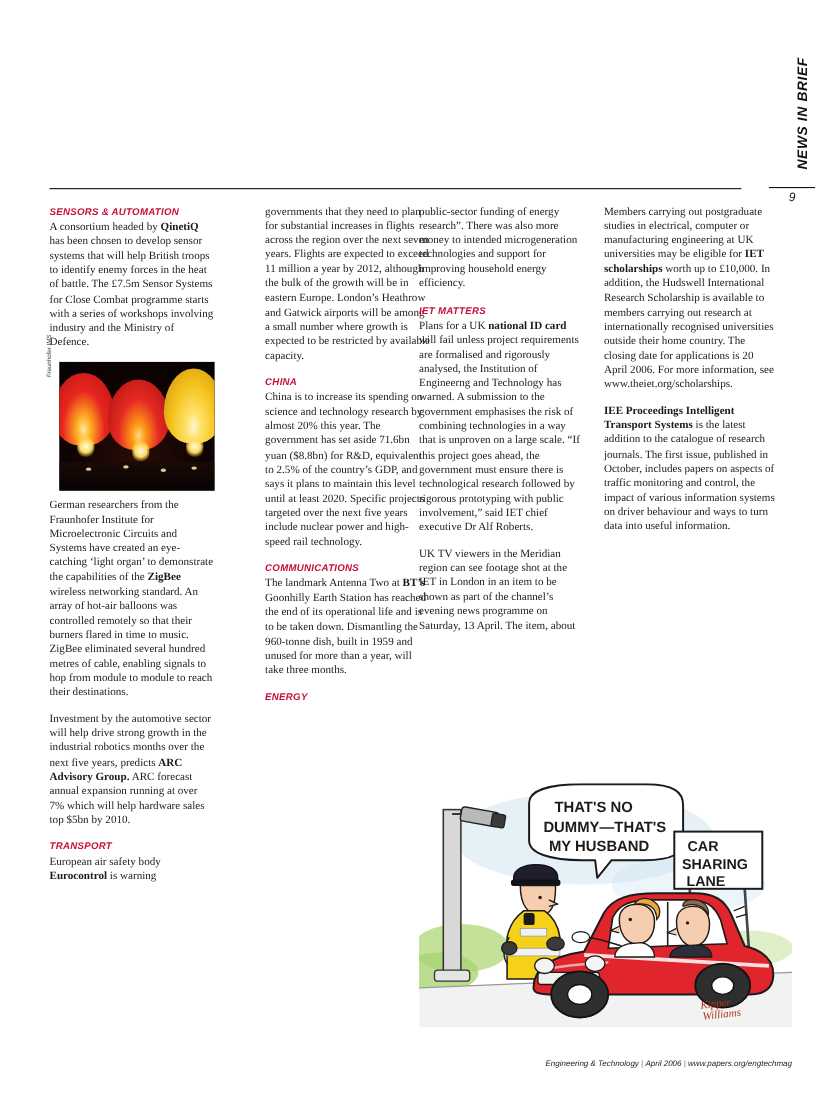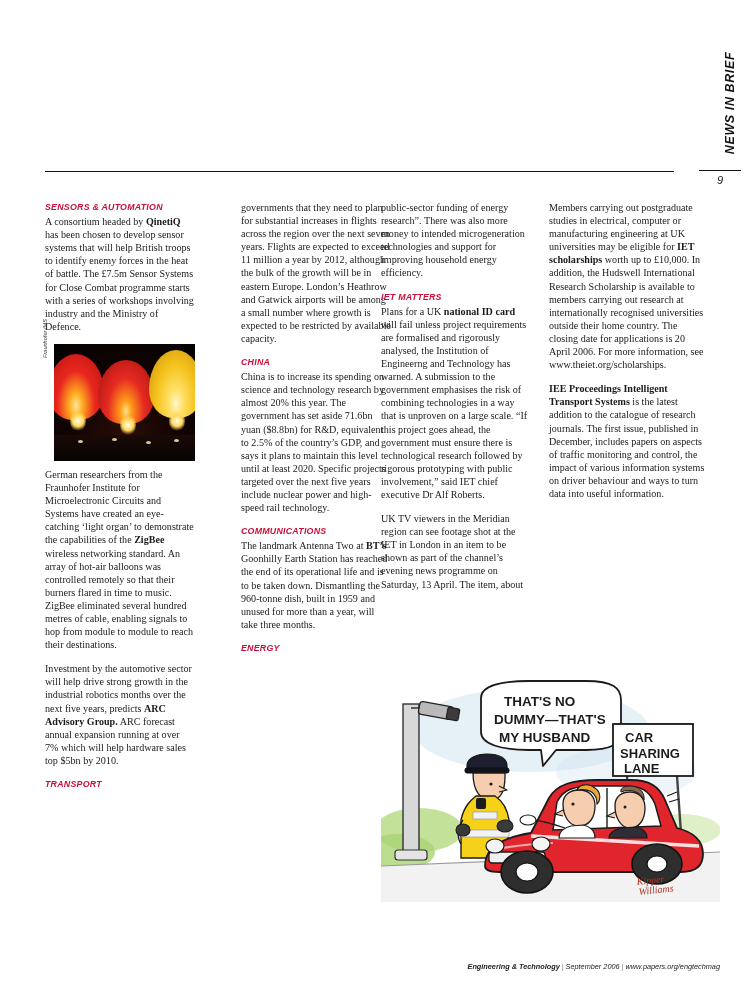--- a/index.html
+++ b/index.html
@@ -58,21 +58,21 @@
   }
 
   
   .cols {
     position:absolute;
     left:45px; top:186px;
     width:675px; height:760px;
   }
   .col {
     position:absolute;
-    top:15px;
+    top:0;
     width:150px;
     font-size:10.1px;
     line-height:13.1px;
     text-align:left;
   }
   .col1 { left:0px; }
   .col2 { left:168px;margin-left:28px; }
   .col3 { left:336px; }
   .col4 { left:504px; width:158px; }
 
@@ -141,36 +141,36 @@
     font-family:"Liberation Sans", sans-serif;
     font-style:italic;
     font-size:5.6px;
     color:#3a3a3a;
     white-space:nowrap;
   }
 
   
   .cartoon {
     position:absolute;
-    left:381px; top:680px;
+    left:381px; top:712px;
     width:339px; height:222px;
   }
   .cartoon svg { display:block; }
 
   
   .footer {
     position:absolute;
     left:45px; right:35px; top:962px;
     text-align:right;
     font-family:"Liberation Sans", sans-serif;
     font-size:7.3px;
     font-style:italic;
     color:#222;
   }
-  .footer .mag { font-weight:bold; font-style:italic; }
+  .footer .mag { font-weight:normal; font-style:italic; }
   .footer .sep { color:#777; padding:0 2px; }
 </style>
 </head>
 <body>
 
 <div class="page">
 
   <div class="thumb-tab">
     <span class="label">NEWS IN BRIEF</span>
   </div>
@@ -201,20 +201,21 @@
           <div class="glow-dot" style="left:120px;bottom:19px"></div>
         </div>
         <div class="photo-credit">Fraunhofer IMS</div>
       </div>
 
       <p><span>German researchers from the Fraunhofer Institute for Microelectronic Circuits and Systems have created an eye-catching ‘light organ’ to demonstrate the capabilities of the </span><b>ZigBee</b><span> wireless networking standard. An array of hot-air balloons was controlled remotely so that their burners flared in time to music. ZigBee eliminated several hundred metres of cable, enabling signals to hop from module to module to reach their destinations.</span></p>
 
       <p><span>Investment by the automotive sector will help drive strong growth in the industrial robotics months over the next five years, predicts </span><b>ARC Advisory Group.</b><span> ARC forecast annual expansion running at over 7% which will help hardware sales top $5bn by 2010.</span></p>
 
       <h3 class="kicker">TRANSPORT</h3>
+      <p><span>European air safety body </span><b>Eurocontrol</b><span> is warning</span></p>
     </div>
 
     <div class="col col2">
       <p>governments that they need to plan for substantial increases in flights across the region over the next seven years. Flights are expected to exceed 11 million a year by 2012, although the bulk of the growth will be in eastern Europe. London’s Heathrow and Gatwick airports will be among a small number where growth is expected to be restricted by available capacity.</p>
 
       <h3 class="kicker">CHINA</h3>
       <p>China is to increase its spending on science and technology research by almost 20% this year. The government has set aside 71.6bn yuan ($8.8bn) for R&amp;D, equivalent to 2.5% of the country’s GDP, and says it plans to maintain this level until at least 2020. Specific projects targeted over the next five years include nuclear power and high-speed rail technology.</p>
 
       <h3 class="kicker">COMMUNICATIONS</h3>
       <p><span>The landmark Antenna Two at </span><b>BT’s</b><span> Goonhilly Earth Station has reached the end of its operational life and is to be taken down. Dismantling the 960-tonne dish, built in 1959 and unused for more than a year, will take three months.</span></p>
@@ -228,21 +229,21 @@
       <h3 class="kicker">IET MATTERS</h3>
       <p><span>Plans for a UK </span><b>national ID card</b><span> will fail unless project requirements are formalised and rigorously analysed, the Institution of Engineerng and Technology has warned. A submission to the government emphasises the risk of combining technologies in a way that is unproven on a large scale. “If this project goes ahead, the government must ensure there is technological research followed by rigorous prototyping with public involvement,” said IET chief executive Dr Alf Roberts.</span></p>
 
       <p>UK TV viewers in the Meridian region can see footage shot at the IET in London in an item to be shown as part of the channel’s evening news programme on Saturday, 13 April. The item, about</p>
     </div>
 
     <div class="col col4">
 
       <p><span>Members carrying out postgraduate studies in electrical, computer or manufacturing engineering at UK universities may be eligible for </span><b>IET scholarships</b><span> worth up to £10,000. In addition, the Hudswell International Research Scholarship is available to members carrying out research at internationally recognised universities outside their home country. The closing date for applications is 20 April 2006. For more information, see www.theiet.org/scholarships.</span></p>
 
-      <p><b>IEE Proceedings Intelligent Transport Systems</b><span> is the latest addition to the catalogue of research journals. The first issue, published in December, includes papers on aspects of traffic monitoring and control, the impact of various information systems on driver behaviour and ways to turn data into useful information.</span></p>
+      <p><b>IEE Proceedings Intelligent Transport Systems</b><span> is the latest addition to the catalogue of research journals. The first issue, published in October, includes papers on aspects of traffic monitoring and control, the impact of various information systems on driver behaviour and ways to turn data into useful information.</span></p>
     </div>
 
   </div>
 
   <div class="cartoon">
     <svg width="339" height="222" viewBox="0 0 339 222" xmlns="http://www.w3.org/2000/svg">
       <rect x="0" y="0" width="339" height="222" fill="#ffffff"></rect>
 
       <g>
         <ellipse cx="150" cy="50" rx="118" ry="42" fill="#cfe3f0" opacity="0.55"></ellipse>
@@ -344,16 +345,16 @@
       </g>
 
       <g>
         <text x="256" y="205" font-family="'Liberation Serif', serif" font-style="italic" font-size="10" fill="#b3341f" transform="rotate(-6 256 205)">Kipper</text>
         <text x="258" y="215" font-family="'Liberation Serif', serif" font-style="italic" font-size="10" fill="#b3341f" transform="rotate(-6 258 215)">Williams</text>
       </g>
     </svg>
   </div>
 
   <div class="footer">
-    <span class="mag">Engineering &amp; Technology</span><span class="sep">|</span><span>September 2006</span><span class="sep">|</span><span>www.papers.org/engtechmag</span>
+    <span class="mag">Engineering &amp; Technology</span><span class="sep">|</span><span>April 2006</span><span class="sep">|</span><span>www.papers.org/engtechmag</span>
   </div>
 
 </div>
 
 </body></html>

